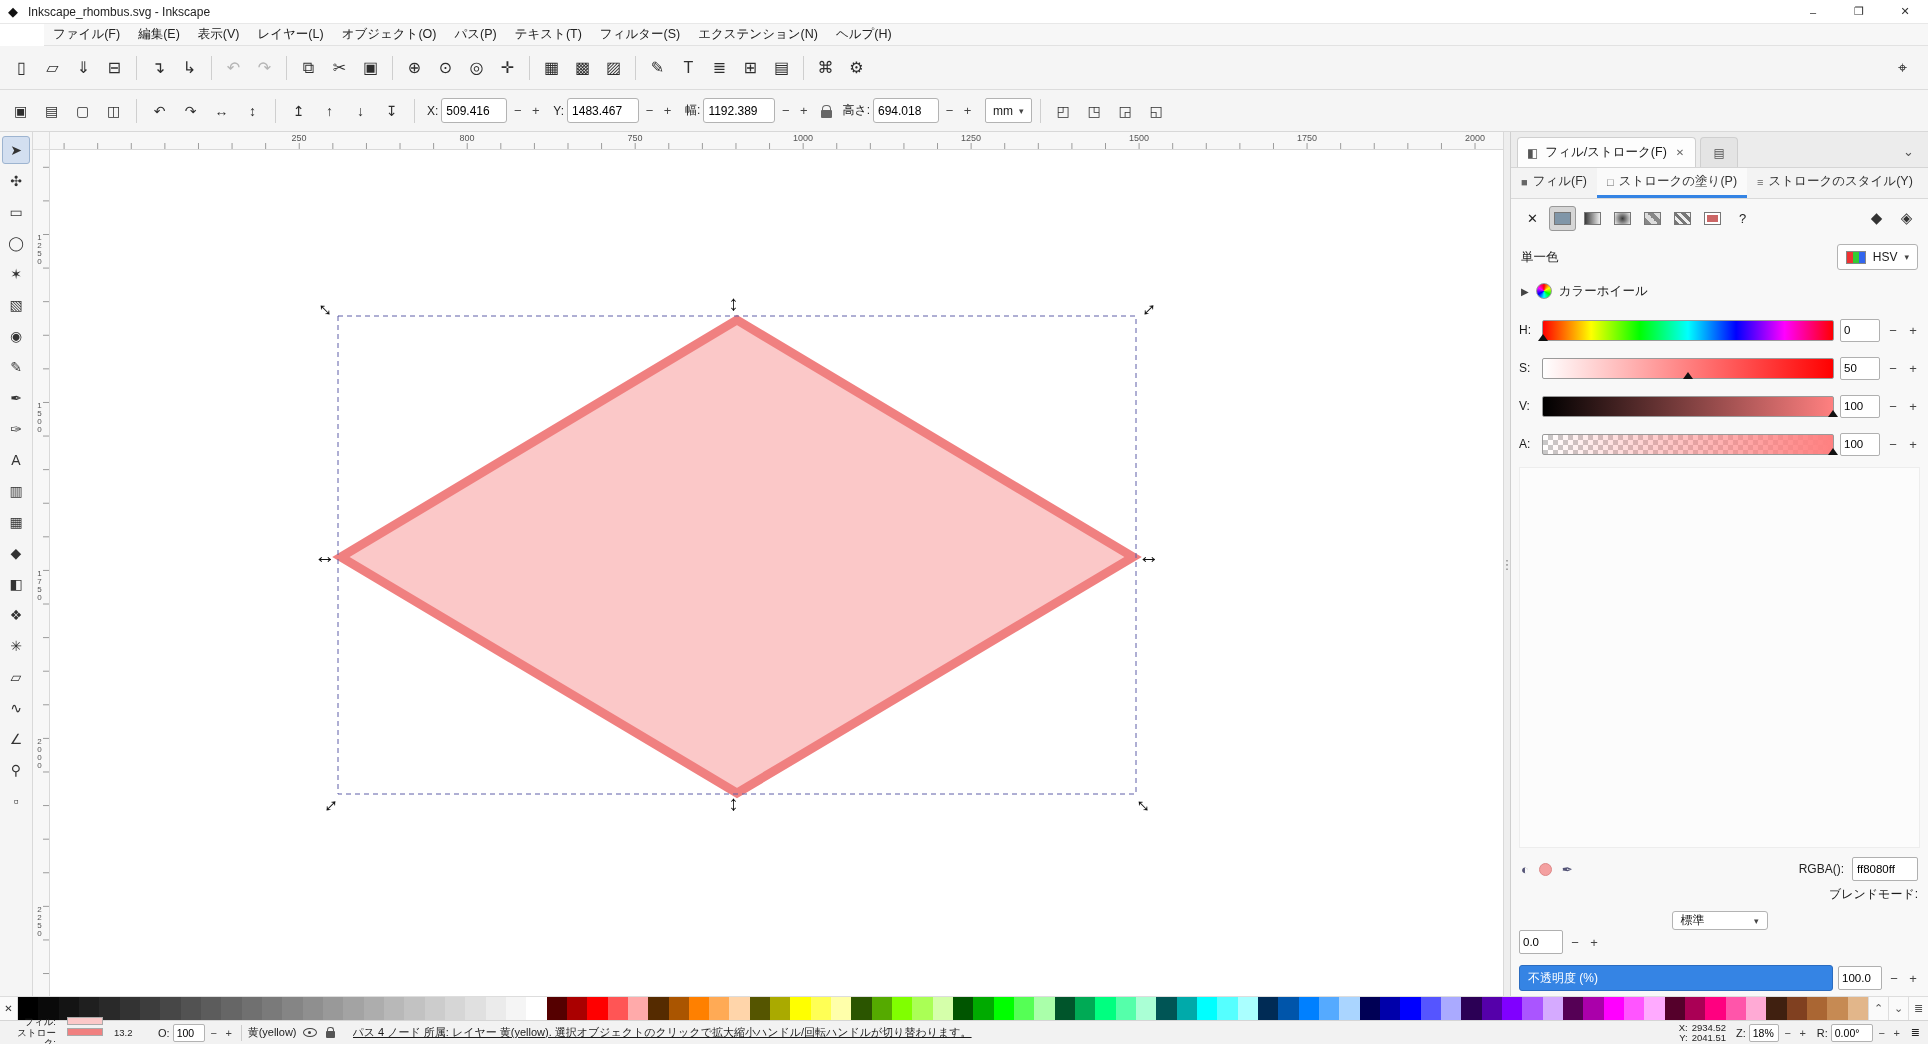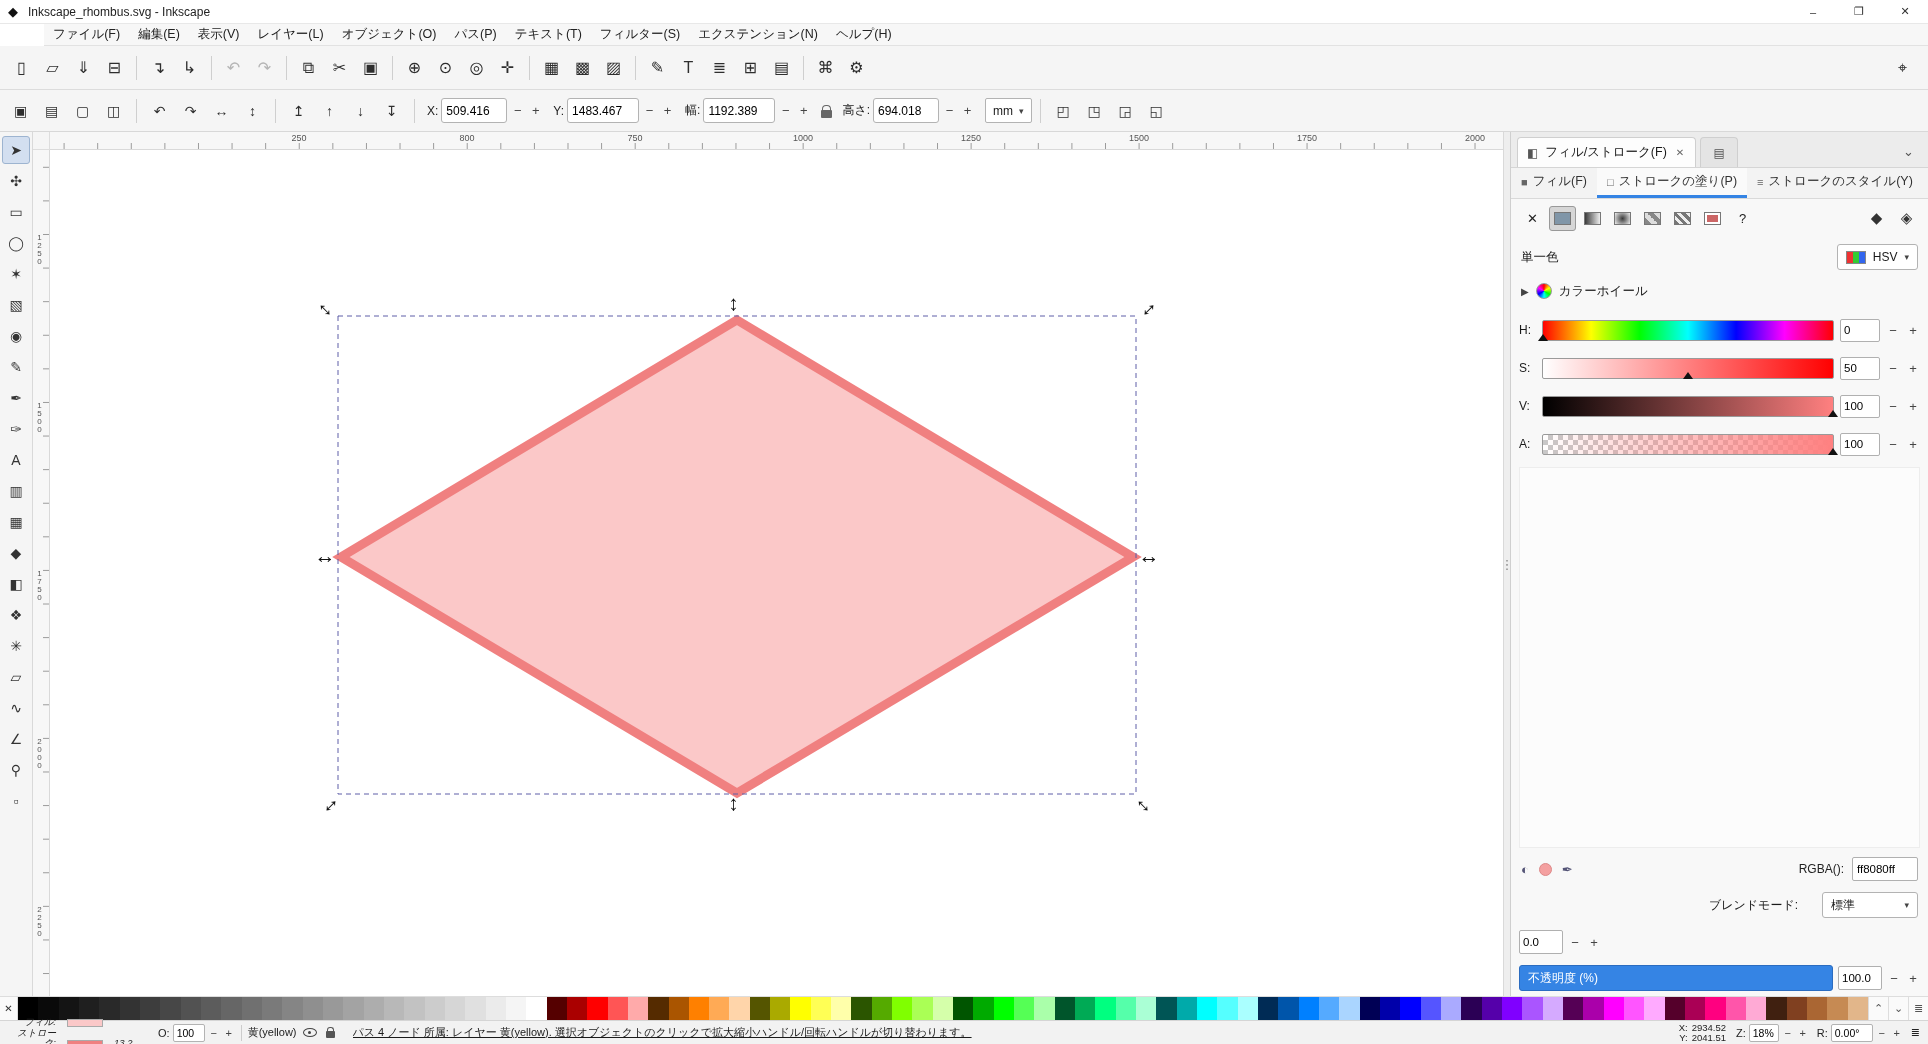--- a/index.html
+++ b/index.html
@@ -112,41 +112,41 @@
 
   #dock-spacer { flex:1; background:#fcfcfc; margin:4px 8px; border:1px solid #ededed; }
 
   #rgba-row { height:34px; display:flex; align-items:center; gap:8px; padding:0 10px; }
   #rgba-row .left-icons { display:flex; gap:10px; align-items:center; }
   #rgba-row .left-icons span { font-size:13px; color:#557; }
   #rgba-row .dot { width:13px; height:13px; border-radius:50%; background:#f4a0a0; border:1px solid #d88; }
   #rgba-row .rlabel { margin-left:auto; font-size:12px; color:#222; }
   .rgba-input { width:66px; height:24px; border:1px solid #b0b0b0; border-radius:2px; font-size:11.5px; padding:0 4px; background:#fff; }
 
-  #blend-row { height:38px; display:flex; align-items:center; gap:24px; padding:0 10px; }
+  #blend-row { height:38px; display:flex; align-items:center; gap:8px; padding:0 10px;flex-direction:column; }
   #blend-row .blabel { margin-left:auto; font-size:12px; }
   #blend-row .combo { margin-left:0; width:96px; justify-content:space-between; }
 
   .scale-row { height:36px; display:flex; align-items:center; gap:5px; padding:0 8px; }
   .scale-bar { position:relative; flex:1; height:26px; border:1px solid #b9b9b9; border-radius:3px; background:#dcdcdc; display:flex; align-items:center; padding-left:8px; font-size:12px; color:#222; overflow:hidden; }
   .scale-bar.zero::before { content:""; position:absolute; left:0; top:0; bottom:0; width:4px; background:#3584e4; }
   .scale-bar.full { background:#3584e4; color:#fff; border-color:#2b6cc0; }
   .scale-val { width:44px; height:24px; border:1px solid #b0b0b0; border-radius:2px; background:#fff; font-size:11.5px; padding:0 3px; }
 
   
   #palette { left:0; top:996px; width:1928px; height:24px; background:#fafafa; border-top:1px solid #ddd; display:flex; align-items:stretch; }
   .pal-none { width:18px; display:flex; align-items:center; justify-content:center; font-size:10px; color:#333; border-right:1px solid #ddd; }
   #pal-strip { flex:1; display:flex; }
   .swatch { flex:1; }
   .pal-ctl { width:20px; display:flex; align-items:center; justify-content:center; font-size:11px; color:#555; border-left:1px solid #ddd; }
 
   
   #statusbar { left:0; top:1020px; width:1928px; height:24px; background:#f2f2f2; border-top:1px solid #d5d5d5; display:flex; align-items:center; font-size:11px; color:#222; }
   .fs-block { display:flex; flex-direction:column; justify-content:center; gap:1px; padding-left:6px; width:158px; }
-  .fs-line { display:flex; align-items:flex-end; gap:11px; font-size:9.5px; line-height:10px;font-style:italic; }
+  .fs-line { display:flex; align-items:flex-start; gap:11px; font-size:9.5px; line-height:10px; }
   .fs-swatch { width:36px; height:8px; border:1px solid #aaa; }
   .sb-sep { width:1px; height:16px; background:#cclearfcc; background:#ccc; margin:0 6px; }
   .sb-group { display:flex; align-items:center; gap:3px; }
   .sb-field { height:18px; border:1px solid #b3b3b3; border-radius:2px; background:#fff; font-size:10.5px; padding:0 3px; }
   .sb-mini { width:12px; height:18px; border:none; background:transparent; font-size:11px; color:#444; display:flex; align-items:center; justify-content:center; }
   .eye-icon { width:14px; height:9px; border:1.2px solid #444; border-radius:50%; position:relative; margin:0 3px; }
   .eye-icon::after { content:""; position:absolute; left:4.5px; top:2.2px; width:3px; height:3px; background:#444; border-radius:50%; }
   .slock { position:relative; width:9px; height:7px; background:#555; border-radius:1px; margin:4px 6px 0 3px; }
   .slock::before { content:""; position:absolute; left:1px; top:-4px; width:5px; height:5px; border:1.2px solid #555; border-bottom:none; border-radius:3px 3px 0 0; }
   #sb-message { flex:1; margin-left:12px; white-space:nowrap; overflow:hidden; text-overflow:ellipsis; font-size:11px; color:#1a1a1a;text-decoration:underline; }

